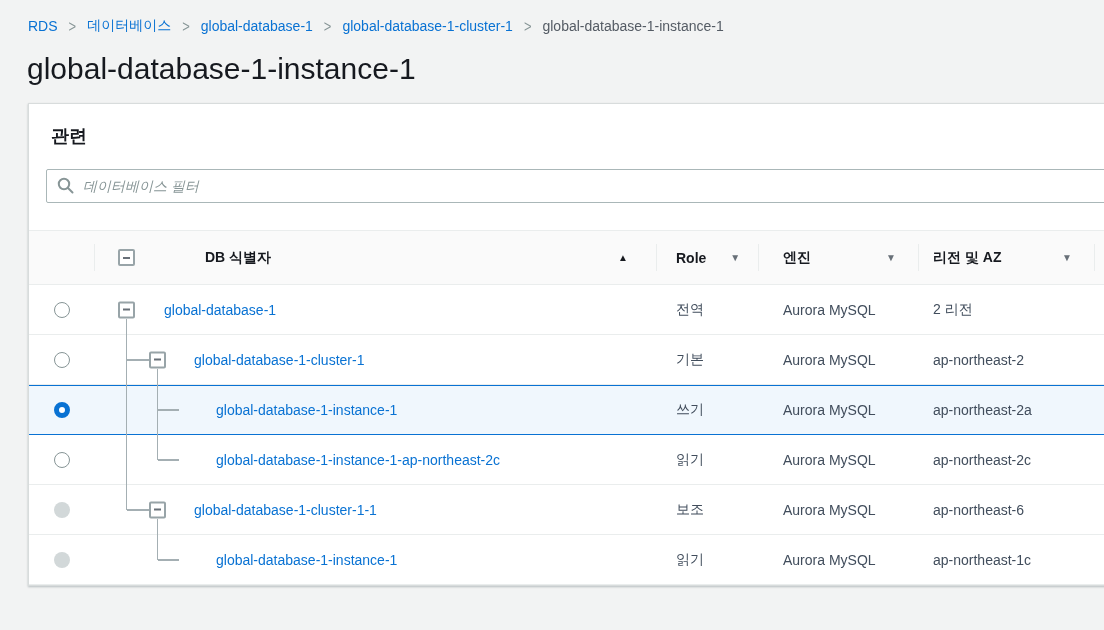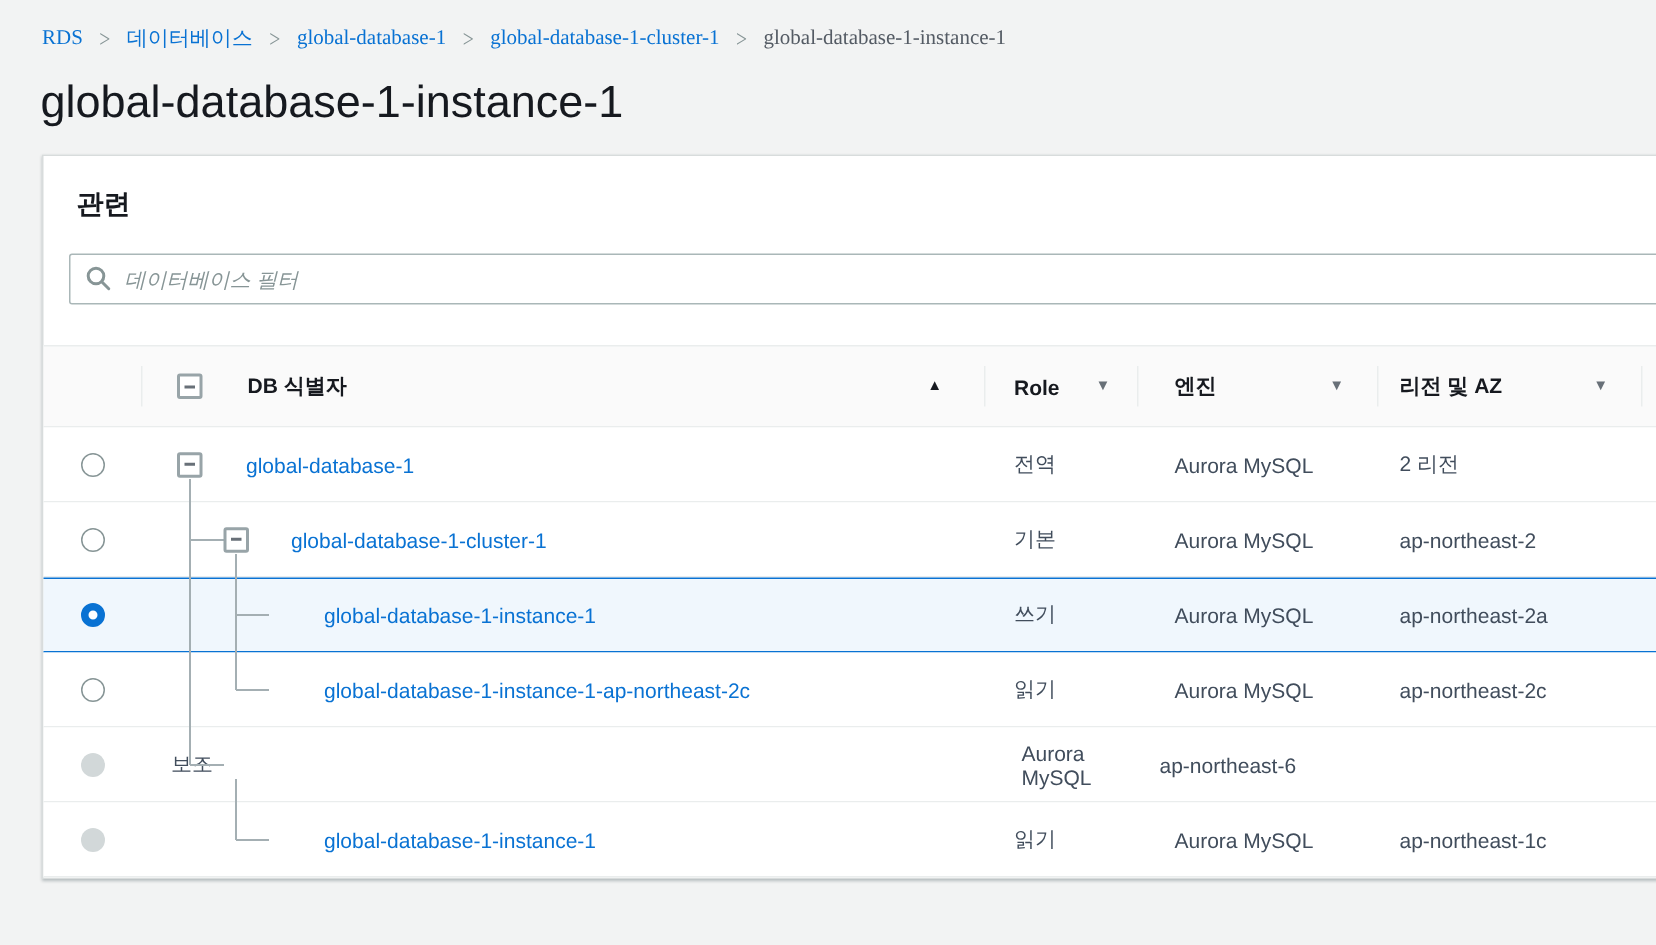--- a/index.html
+++ b/index.html
@@ -9,21 +9,20 @@
     background: #f2f3f3;
     font-family: "Liberation Sans", "DejaVu Sans", sans-serif;
     color: #16191f;
   }
 
   
   .breadcrumb {
     padding: 17px 0 0 28px;
     display: flex; align-items: center; gap: 11px;
     font-size: 14px;
-    font-family: Liberation Serif, serif;
   }
   .breadcrumb a { color: #0972d3; text-decoration: none; cursor: pointer; }
   .breadcrumb .sep { color: #879596; font-size: 13px; transform: scaleY(1.25); display: inline-block; }
   .breadcrumb .current { color: #545b64; }
 
   
   .page-title {
     margin: 17px 0 0 27px;
     font-size: 30px; font-weight: 400; color: #16191f;
   }
@@ -58,21 +57,21 @@
     background: #fafafa;
     border-top: 1px solid #eaeded;
     border-bottom: 1px solid #eaeded;
     font-size: 14px; font-weight: 700; color: #16191f;
   }
   .th { position: relative; height: 100%; display: flex; align-items: center; }
   .th + .th::before {
     content: ""; position: absolute; left: 0; top: 13px; bottom: 13px;
     width: 1px; background: #eaeded;
   }
-  .th-identifier .col-label { margin-left: 30px; }
+  .th-identifier .col-label { margin-left: 70px; }
   .th-identifier .sort-caret { margin-left: auto; margin-right: 28px; font-size: 10px; color: #16191f; cursor: pointer; }
   .filter-caret { font-size: 10px; color: #687078; cursor: pointer; }
   .th-role { padding-left: 20px; gap: 24px; }
   .th-engine { padding-left: 25px; }
   .th-engine .filter-caret, .th-region .filter-caret { margin-left: auto; margin-right: 22px; }
   .th-region { padding-left: 15px; }
 
   .tbody { position: relative; }
   .tree-lines { position: absolute; left: 0; top: 0; pointer-events: none; }
 
@@ -217,20 +216,24 @@
       <div class="cell cell-role">읽기</div>
       <div class="cell cell-engine">Aurora MySQL</div>
       <div class="cell cell-region">ap-northeast-2c</div>
       <div class="cell"></div>
     </div>
 
     <div class="grid row">
       <div class="cell cell-select">
           <span class="radio radio-disabled"></span>
         </div>
+      <div class="cell cell-identifier">
+        <span class="toggle toggle-d1"></span>
+        <a class="db-link indent-1">global-database-1-cluster-1-1</a>
+      </div>
       <div class="cell cell-role">보조</div>
       <div class="cell cell-engine">Aurora MySQL</div>
       <div class="cell cell-region">ap-northeast-6</div>
       <div class="cell"></div>
     </div>
 
     <div class="grid row">
       <div class="cell cell-select">
           <span class="radio radio-disabled"></span>
         </div>

